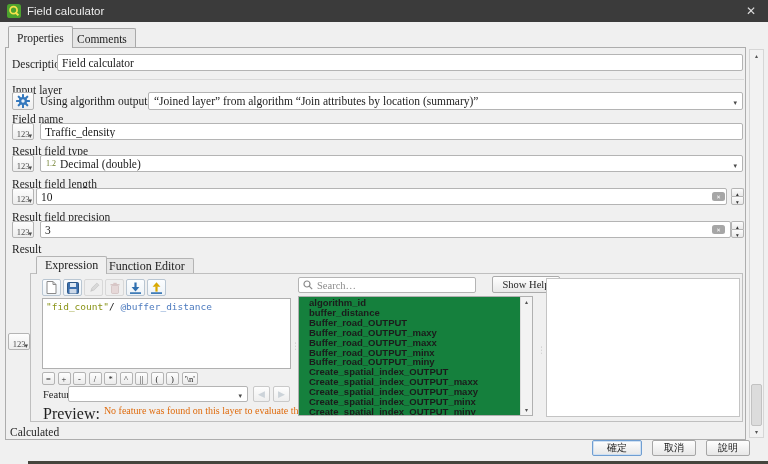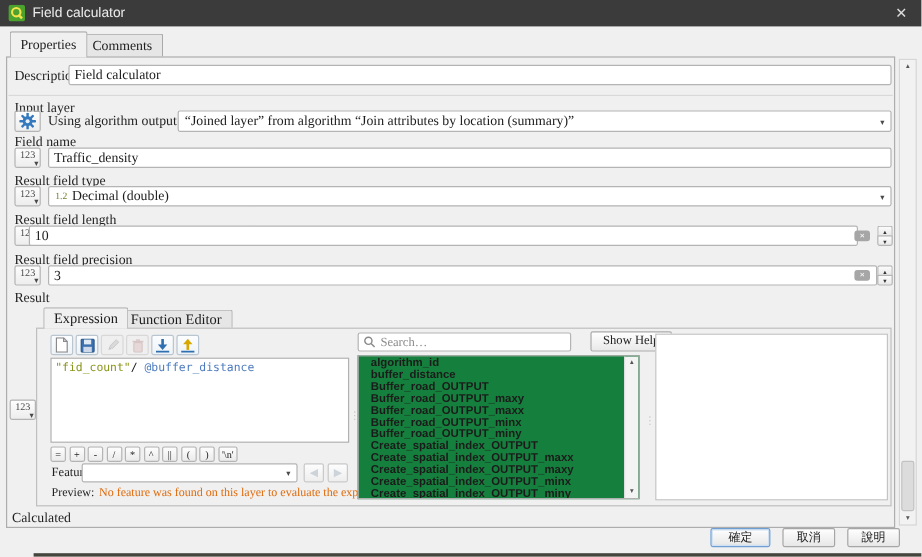--- a/index.html
+++ b/index.html
@@ -22,21 +22,21 @@
   .z{z-index:4}
   .lbl{position:absolute;z-index:4;color:#1f1f1f}
   .sep{position:absolute;z-index:4;background:#d9d9d9;height:1px}
 
   .tin{position:absolute;z-index:4;border:1px solid #b4b4b4;border-radius:2px;background:#fff;font-family:"Liberation Serif",serif;font-size:11.5px;color:#1a1a1a;padding:0 4px;outline:none}
   .combo{position:absolute;z-index:4;border:1px solid #b4b4b4;border-radius:2px;background:#fff;display:flex;align-items:center;padding:0 5px;gap:4px}
   .combo .spacer{flex:1}
   .glyph-down::before{content:"▾";font-size:7px;color:#4a4a4a}
   .glyph-up::before{content:"▴";font-size:7px;color:#4a4a4a}
 
-  .ov-btn{position:absolute;z-index:4;width:22px;height:17px;border:1px solid #b4b4b4;border-radius:2px;background:linear-gradient(#fdfdfd,#ededed);font-size:8.5px;color:#4c4c4c;display:flex;align-items:flex-start;justify-content:center}
+  .ov-btn{position:absolute;z-index:4;width:22px;height:17px;border:1px solid #b4b4b4;border-radius:2px;background:linear-gradient(#fdfdfd,#ededed);font-size:8.5px;color:#4c4c4c;display:flex;align-items:flex-end;justify-content:center}
   .ov-btn i{position:absolute;right:1px;bottom:-1px;font-style:normal;font-size:5.5px;color:#555}
 
   .spin-col{position:absolute;z-index:5;width:13px;height:17px;display:flex;flex-direction:column}
   .spin-col div{flex:1;border:1px solid #b4b4b4;background:linear-gradient(#fcfcfc,#e9e9e9);display:flex;align-items:center;justify-content:center;line-height:0}
   .spin-col div:first-child{border-radius:2px 2px 0 0;border-bottom:none}
   .spin-col div:last-child{border-radius:0 0 2px 2px}
   .spin-col .glyph-up::before,.spin-col .glyph-down::before{font-size:5.5px;color:#333}
   .clear-ic{position:absolute;z-index:5;width:13px;height:9px;border-radius:2.5px;background:#a6a6a6;color:#fff;display:flex;align-items:center;justify-content:center}
   .clear-ic::before{content:"✕";font-size:5.5px}
 
@@ -51,21 +51,21 @@
   .tbtn.disabled{border-color:#d8d8d8;background:#efefef}
 
   .expr-box{left:42px;top:298px;width:249px;height:71px;background:#fff;border:1px solid #b0b0b0;z-index:6;font-family:"DejaVu Sans Mono",monospace;font-size:9.5px;padding:2px 3px;white-space:pre-wrap}
 
   .ops{left:42px;top:372px;display:flex;gap:2.5px;z-index:6}
   .op-btn{min-width:13px;height:13px;padding:0 2.5px;border:1px solid #b4b4b4;border-radius:2px;background:linear-gradient(#fdfdfd,#ebebeb);font-family:"Liberation Serif",serif;font-size:8.5px;color:#222;display:flex;align-items:center;justify-content:center}
 
   .nav-btn{position:absolute;z-index:6;width:17px;height:16px;border:1px solid #c9c9c9;border-radius:2px;background:linear-gradient(#fdfdfd,#eee);display:flex;align-items:center;justify-content:center}
   .nav-btn span{font-size:9px;color:#ccd3d9;line-height:0}
 
-  .preview-lbl{font-size:10px;color:#1f1f1f}
+  .preview-lbl{font-size:16px;color:#1f1f1f}
   .preview-msg{font-size:10px;color:#df6a0b}
 
   .search-box{left:298px;top:277px;width:178px;height:16px;background:#fff;border:1px solid #b4b4b4;border-radius:2px;z-index:6;display:flex;align-items:center;padding:0 4px;gap:4px}
   .search-box input{border:none;outline:none;flex:1;font-family:Liberation Serif, serif;font-size:10.5px;color:#333;background:transparent;min-width:0}
   .search-box input::placeholder{color:#8c8c8c}
   .push-btn{position:absolute;z-index:6;border:1px solid #ababab;border-radius:2px;background:linear-gradient(#fefefe,#e9e9e9);display:flex;align-items:center;justify-content:center;font-size:10.5px;color:#1f1f1f}
 
   .var-wrap{left:298px;top:296px;width:235px;height:120px;background:#15803d;border:1px solid #b0b0b0;z-index:6;overflow:hidden}
   .var-list{position:absolute;left:0;top:1px;right:12px;bottom:0;padding-left:10px;font-family:"Liberation Sans",sans-serif;font-weight:bold;font-size:9.5px;line-height:9.9px;color:#1b1b1b;overflow:hidden}
   .mini-sb{position:absolute;right:0;top:0;bottom:0;width:12px;background:#f3f3f3;border-left:1px solid #ddd;display:flex;flex-direction:column;justify-content:space-between;align-items:center}
@@ -153,21 +153,21 @@
   <span>Decimal (double)</span>
   <span class="spacer"></span>
   <span class="glyph-down"></span>
 </div>
 
 <div class="lbl" style="left:12px;top:178px">Result field length</div>
 <div class="ov-btn" style="left:12px;top:188px">
     <span>123</span>
     <i class="glyph-down"></i>
   </div>
-<input class="tin" style="left: 24px; top: 188px; width: 691px; height: 17px;" value="10">
+<input class="tin" style="left: 36px; top: 188px; width: 691px; height: 17px;" value="10">
 <div class="clear-ic" style="left:712px;top:192px"></div>
 <div class="spin-col" style="left:731px;top:188px">
   <div>
       <span class="glyph-up"></span>
     </div>
   <div>
       <span class="glyph-down"></span>
     </div>
 </div>
 

